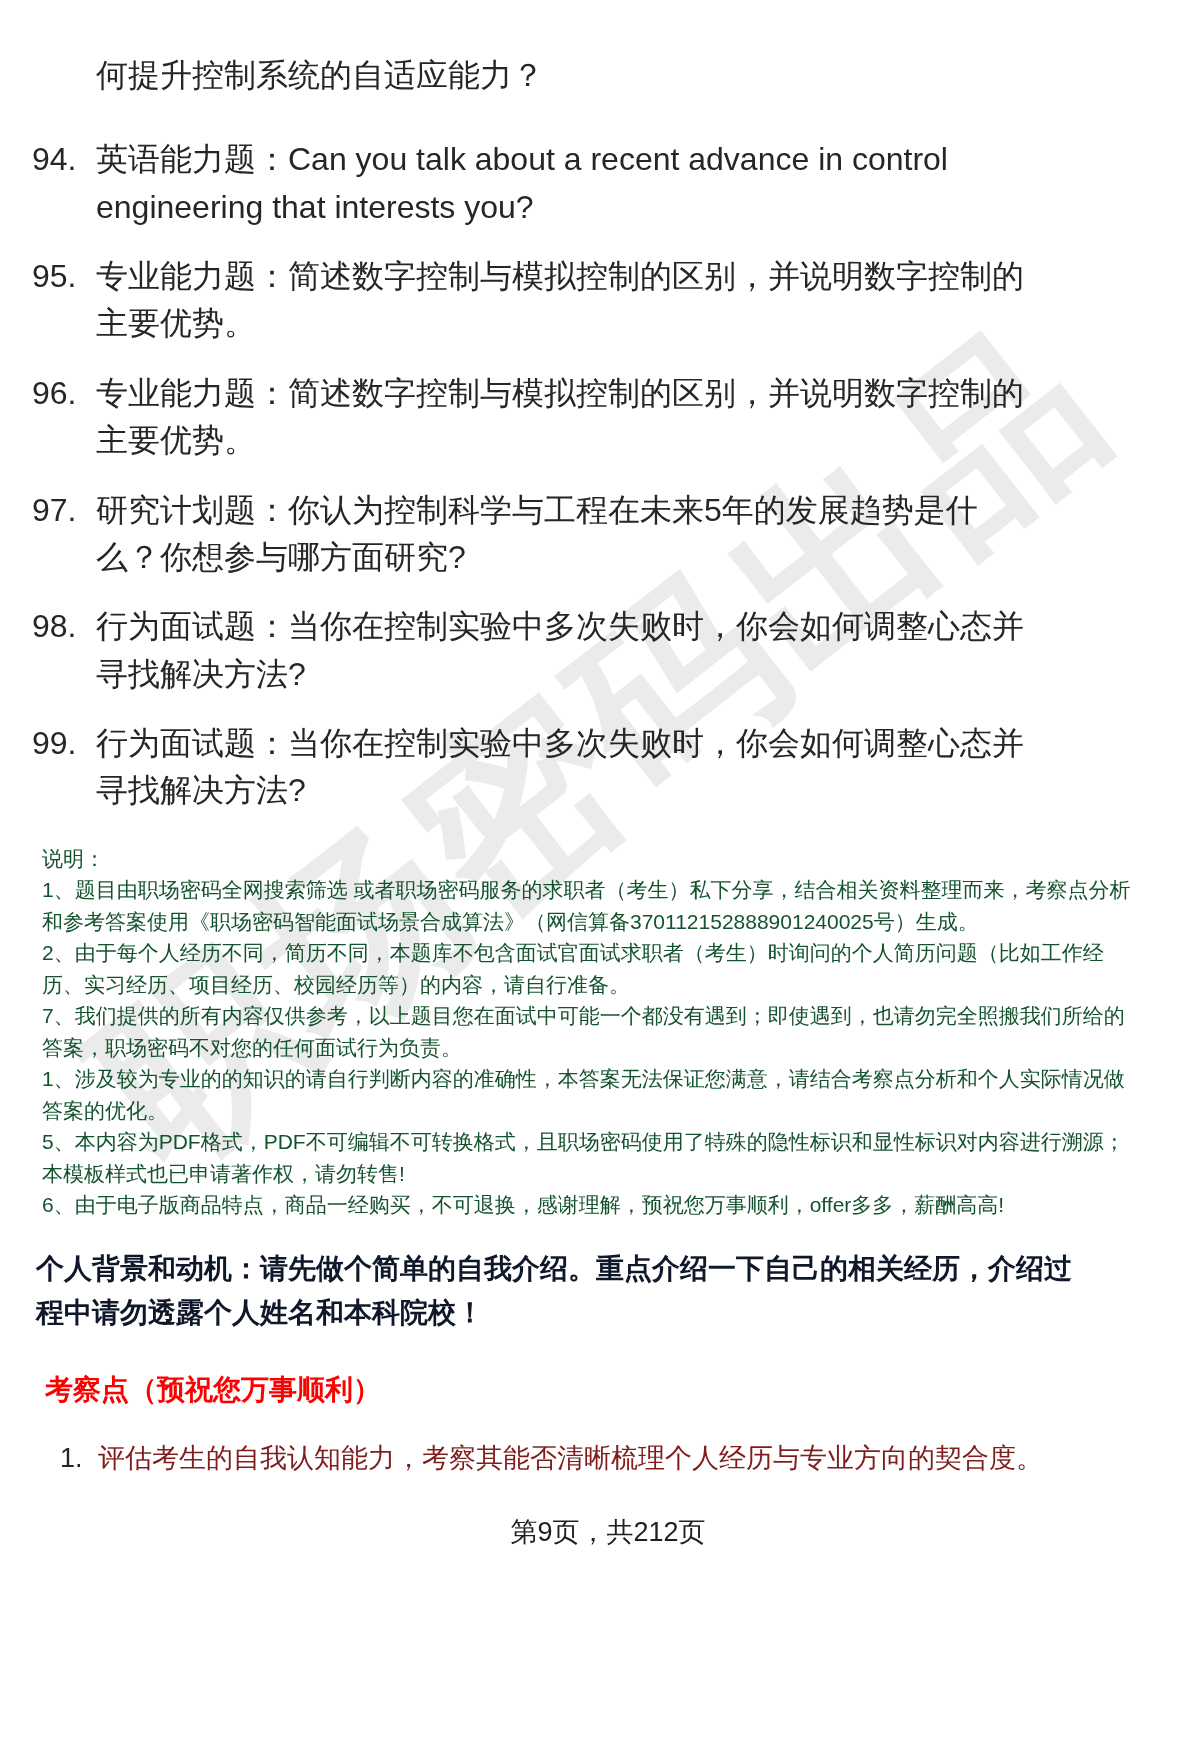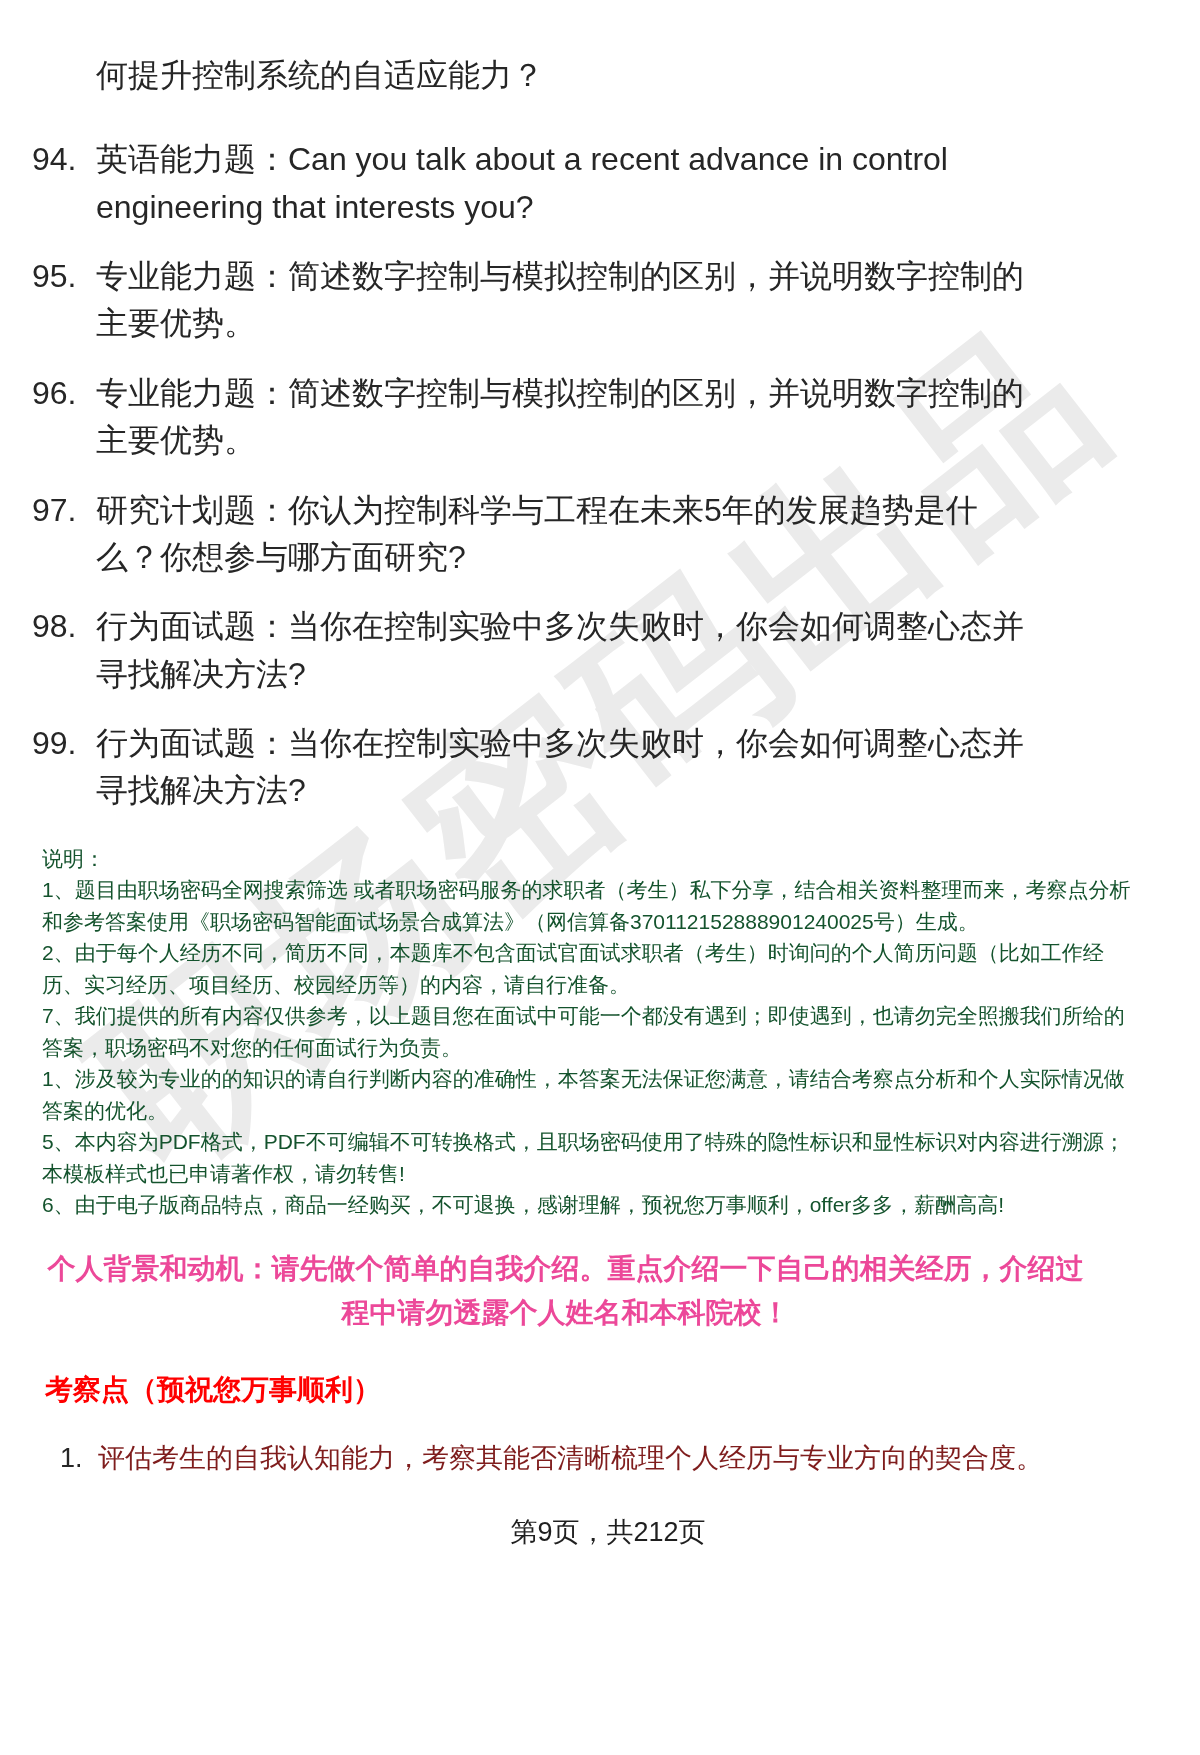--- a/index.html
+++ b/index.html
@@ -25,21 +25,21 @@
   .q-item { display:flex; margin-bottom:22px; }
   .q-num { width:64px; flex-shrink:0; font-size:32px; line-height:1.48; }
   .q-text { flex:1; font-size:32px; line-height:1.48; padding-right:105px; }
 
   .notes { margin-left:10px; margin-top:28px; font-size:21px; line-height:1.5; color:#14532d; }
   .notes-title { font-size:21px; line-height:1.5; }
   .note-line { font-size:21px; line-height:1.5; }
 
   .red-para {
     margin-left:4px; margin-top:26px; padding-right:45px;
-    font-size:28px; font-weight:700; color:#ec4899; line-height:1.6;text-align:center;
+    font-size:28px; font-weight:700; color:#0f172a; line-height:1.6;
   }
   .red-heading {
     margin-left:13px; margin-top:34px;
     font-size:28px; font-weight:700; color:#ff0000; line-height:1.4;
   }
   .analysis { margin-top:14px; }
   .a-item { display:flex; align-items:flex-start; margin-left:28px; }
   .a-num { width:38px; flex-shrink:0; font-size:27px; line-height:2.6; color:#262626; }
   .a-text { flex:1; font-size:27px; line-height:2.6; padding-right:95px; color:#7f1d1d; }
 

